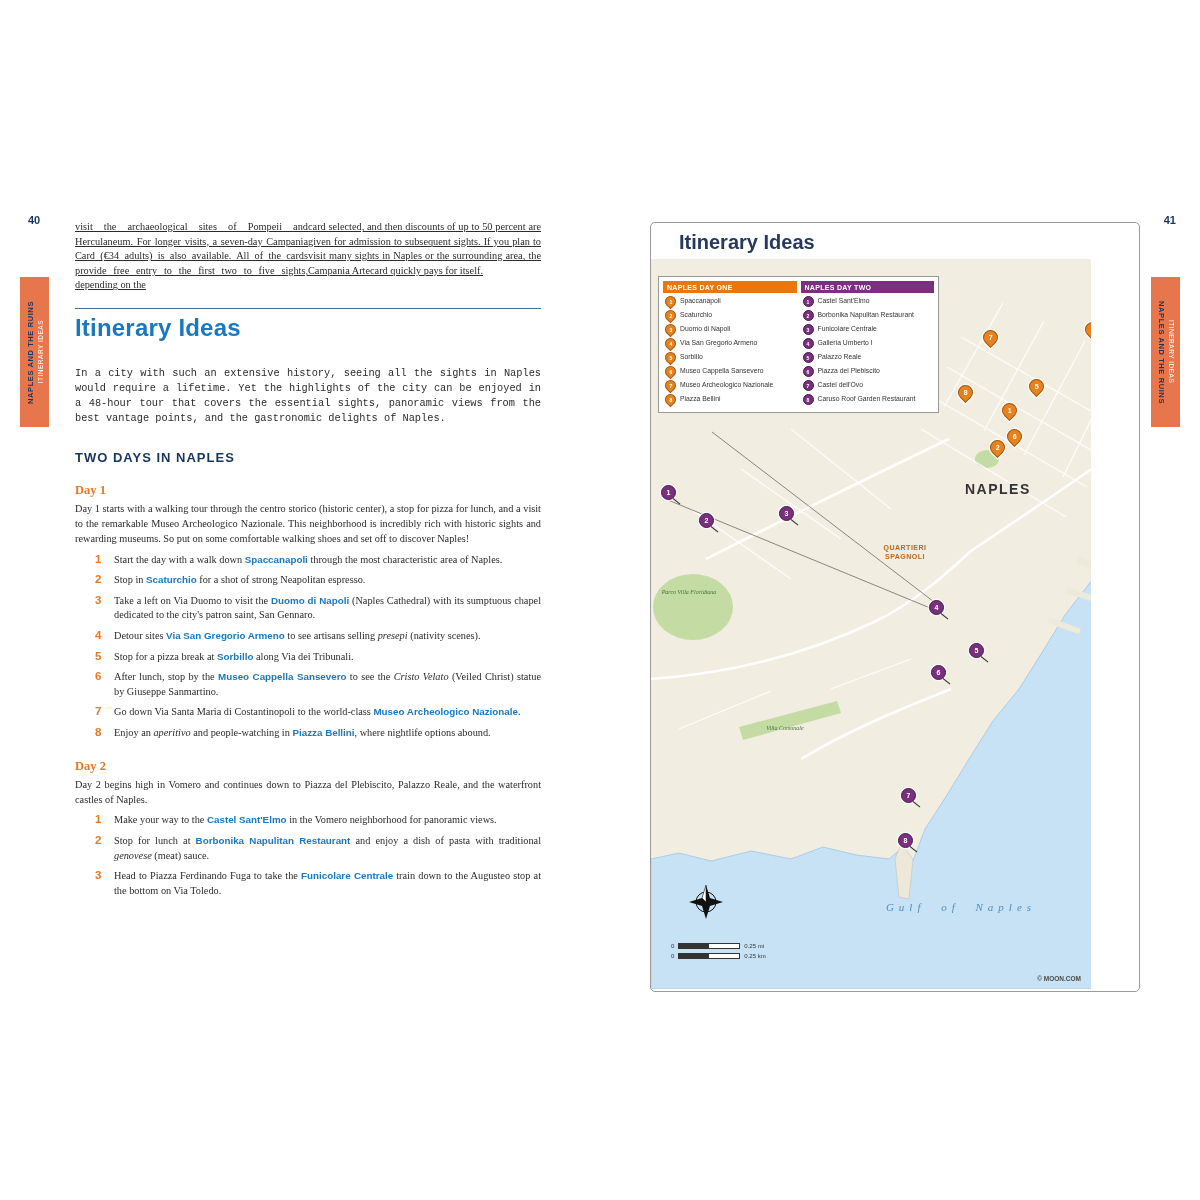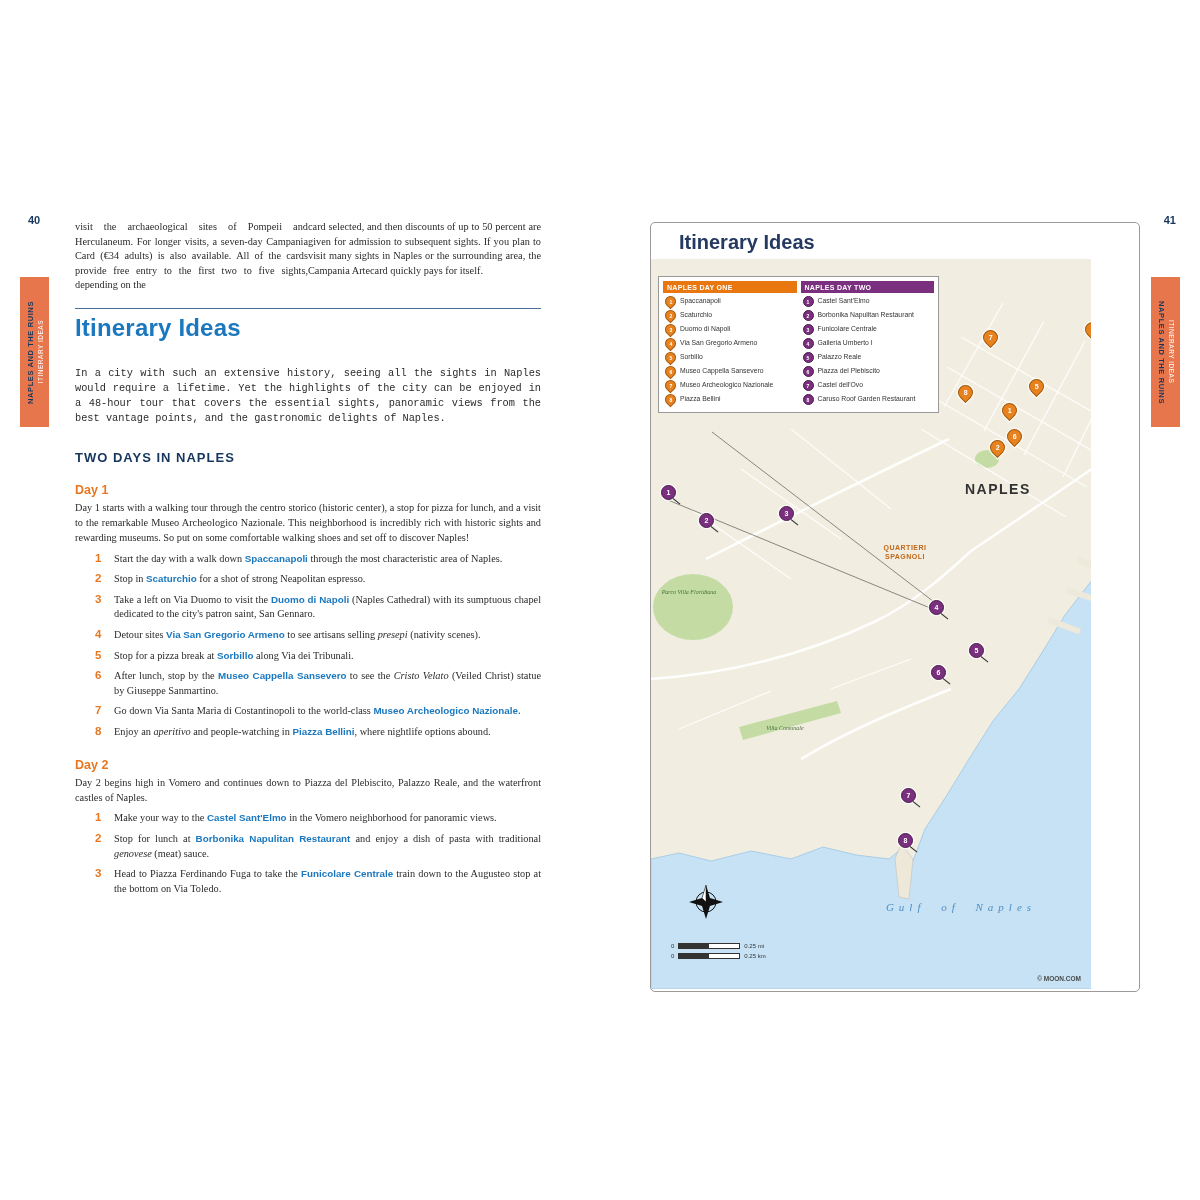--- a/index.html
+++ b/index.html
@@ -17,30 +17,30 @@
   .side-tab.lt{left:20px;} .side-tab.rt{right:20px;}
   .tab-title{writing-mode:vertical-rl;transform:rotate(180deg);white-space:nowrap;
              font-family:"Liberation Sans",sans-serif;font-weight:bold;font-size:7.5px;
              letter-spacing:0.6px;color:#17365D;}
   .tab-sub{writing-mode:vertical-rl;transform:rotate(180deg);white-space:nowrap;
            font-family:"Liberation Sans",sans-serif;font-size:6.5px;letter-spacing:0.5px;color:#ffffff;}
   .side-tab.rt .tab-title,.side-tab.rt .tab-sub{transform:none;}
 
   
   .left-page{position:absolute;left:75px;top:220px;width:466px;}
-  .two-col{display:flex;}
+  .two-col{display:flex;text-decoration:underline;}
   .two-col p{flex:1;margin:0;font-size:10.3px;line-height:1.42;text-align:justify;}
   .rule{border:none;border-top:1px solid #4C6E96;margin:15px 0 5px;}
   .blue-title{margin:0;font-family:"Liberation Sans",sans-serif;font-weight:bold;
               font-size:24px;color:#1B78BE;letter-spacing:0.2px;}
   .body{margin:0;font-size:10.3px;line-height:1.45;text-align:justify;}
   .mt-lg{margin-top:24px;font-family:Liberation Mono, monospace;}
   .navy-title{margin:24px 0 0;font-family:"Liberation Sans",sans-serif;font-weight:bold;
               font-size:13px;color:#17365D;letter-spacing:1px;}
-  .day-label{margin:18px 0 4px;font-family:Liberation Sans, sans-serif;font-weight:bold;
+  .day-label{margin:18px 0 4px;font-family:Liberation Serif, serif;font-weight:bold;
              font-size:12.5px;color:#E87722;}
   .steps{margin-top:4px;padding-left:20px;}
   .step{display:flex;margin:6px 0;}
   .step-num{width:19px;min-width:19px;font-family:"Liberation Sans",sans-serif;
             font-weight:bold;font-size:11.5px;color:#E87722;}
   .step-text{flex:1;font-size:10.3px;line-height:1.42;text-align:justify;}
   .hl{font-family:"Liberation Sans",sans-serif;font-weight:bold;color:#1B78BE;font-size:9.8px;}
   .it{font-style:italic;}
 
   

